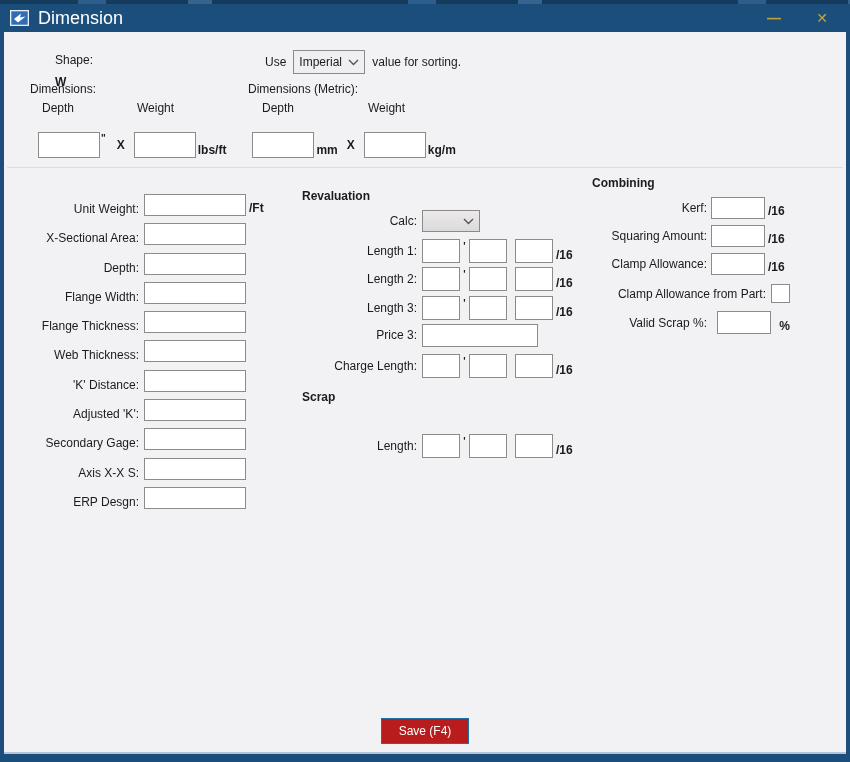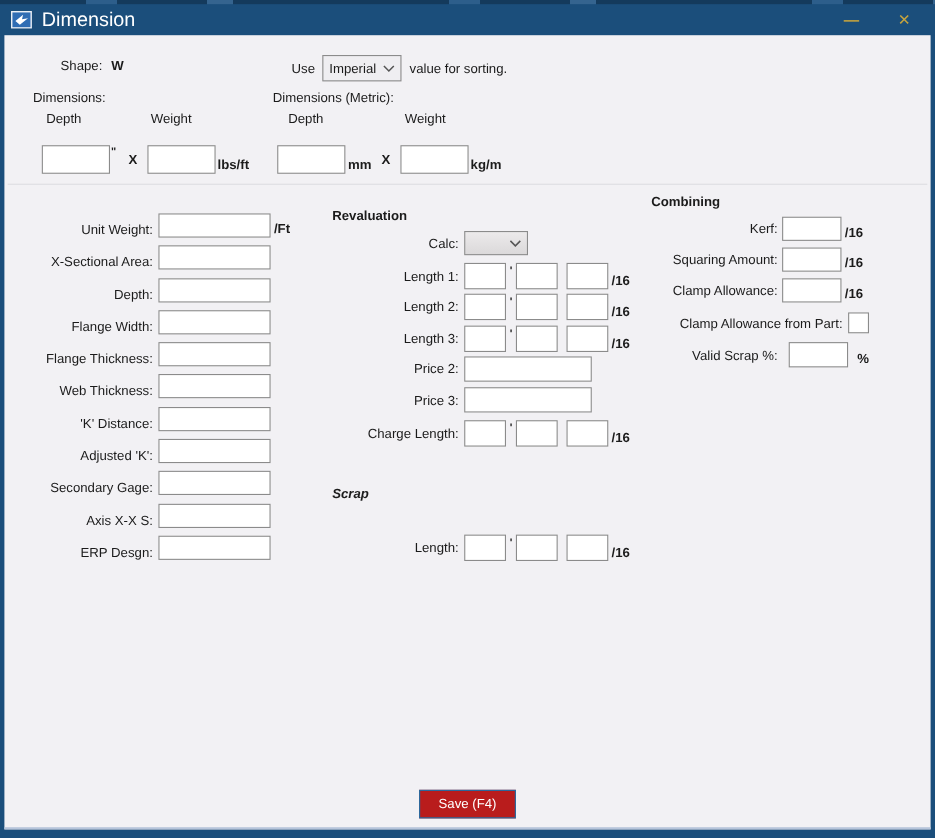--- a/index.html
+++ b/index.html
@@ -26,21 +26,21 @@
     position:absolute; color:#c5a33e; font-size:14px; line-height:28px;
     width:28px; text-align:center; cursor:pointer; top:0;
   }
   .win-btn.min{ right:62px; font-weight:bold; }
   .win-btn.close{ right:14px; }
   .body{
     position:absolute; left:4px; right:4px; top:32px; bottom:8px;
     background:#f2f1f4; border-bottom:2px solid #b6c4da; font-size:12px;
   }
   
-  .shape-row{ position:absolute; left:51px; top:21px; display:flex; gap:8px; }
+  .shape-row{ position:absolute; left:51px; top:21px; display:flex; gap:8px;flex-direction:column; }
   .shape-value{ font-weight:bold; }
   .use-row{ position:absolute; left:261px; top:18px; display:flex; align-items:center; gap:7px; height:24px; }
   .select{
     display:inline-flex; align-items:center; justify-content:space-between;
     border:1px solid #8b8b8b; cursor:pointer;
   }
   .sort-select{ width:72px; height:24px; background:#efeef1; padding:0 5px; }
   .grp-label{ position:absolute; font-size:12px; }
   .lab-dims{ left:26px; top:50px; }
   .lab-dims-metric{ left:244px; top:50px; }
@@ -67,21 +67,21 @@
   .calc-row{ display:flex; align-items:center; height:22px; margin-bottom:7px; }
   .mid-lbl{ width:120px; text-align:right; padding-right:5px; }
   .calc-select{ width:58px; height:22px; background:linear-gradient(#eceaeb,#dbd9da); padding:0 5px; justify-content:flex-end; }
   .len-row{ display:flex; align-items:center; height:24px; margin-bottom:4.3px; }
   .len-row input{ width:38px; height:24px; border:1px solid #8b8b8b; background:#fff; padding:0 3px; font:inherit; }
   .apos{ align-self:flex-start; width:9px; text-align:center; font-size:10px; font-weight:bold; margin-top:2px; }
   .len-row input + input{ margin-left:8px; }
   .sxt{ font-weight:bold; align-self:flex-end; margin:0 0 1px 3px; }
   .price-row{ display:flex; align-items:center; height:23px; margin-bottom:5.5px; }
   .price-row input{ width:116px; height:23px; border:1px solid #8b8b8b; background:#fff; padding:0 3px; font:inherit; }
-  .mt5{ margin-top:5px; } .mt7{ margin-top:7px; } .mt20{ margin-top:36px;font-style:italic; } .mt30{ margin-top:30px; }
+  .mt5{ margin-top:5px; } .mt7{ margin-top:7px; } .mt20{ margin-top:12px; } .mt30{ margin-top:30px; }
   
   .right-col{ position:absolute; left:588px; top:144px; }
   .comb-row{ display:flex; align-items:center; height:22px; margin-bottom:6px; }
   .comb-row .lbl{ width:119px; text-align:right; padding-right:4px; }
   .comb-row input{ width:54px; height:22px; border:1px solid #8b8b8b; background:#fff; padding:0 3px; font:inherit; }
   .chk-row{ display:flex; align-items:center; height:19px; margin-top:9px; }
   .chk-row .lbl{ width:174px; text-align:right; padding-right:0; }
   .checkbox{ width:19px; height:19px; border:1px solid #8b8b8b; background:#fff; margin-left:5px; cursor:pointer; }
   .vs-row{ display:flex; align-items:center; height:23px; margin-top:8px;justify-content:space-between; }
   .vs-row .lbl{ width:119px; text-align:right; padding-right:4px; }
@@ -236,24 +236,20 @@
       <div class="len-row">
         <span class="mid-lbl">Length 3:</span>
         <input type="text" style="">
         <span class="apos">'</span>
         <input type="text" style="">
         <input type="text" style="">
         <span class="sxt">/16</span>
       </div>
 
       <div class="price-row">
-        <span class="mid-lbl">Price 2:</span>
-        <input type="text" style="">
-      </div>
-      <div class="price-row">
         <span class="mid-lbl">Price 3:</span>
         <input type="text" style="">
       </div>
 
       <div class="len-row mt7">
         <span class="mid-lbl">Charge Length:</span>
         <input type="text" style="">
         <span class="apos">'</span>
         <input type="text" style="">
         <input type="text" style="">

